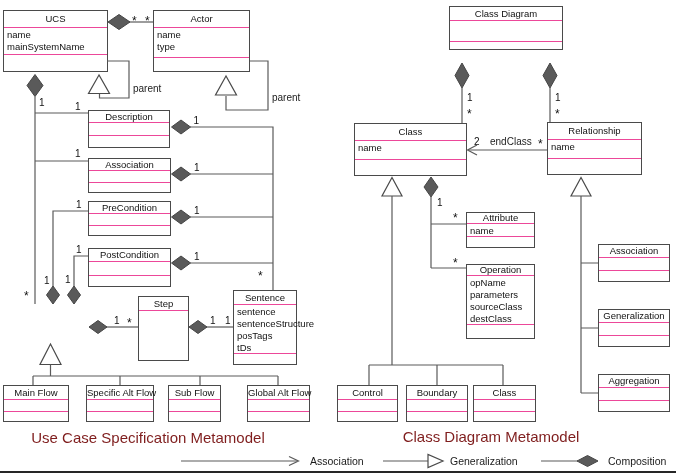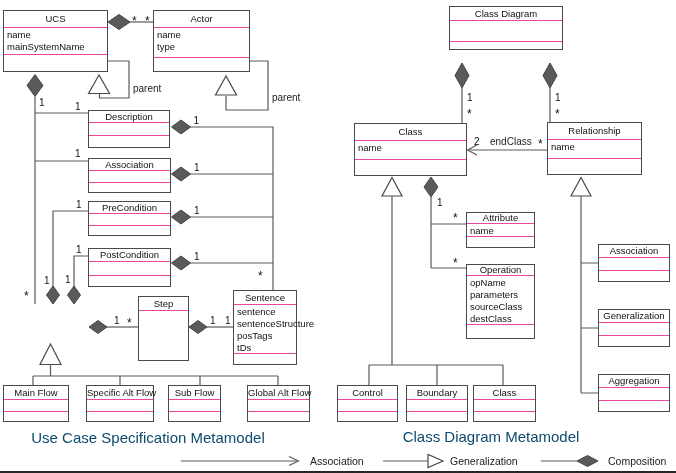--- a/index.html
+++ b/index.html
@@ -4,21 +4,21 @@
 <style>
   html,body{margin:0;padding:0;background:#fff;}
   #canvas{position:relative;width:676px;height:473px;background:#fff;overflow:hidden;
           font-family:"Liberation Sans",sans-serif;border-bottom:2px solid #262626;box-sizing:border-box;}
   .box{position:absolute;background:#fff;border:1px solid #4a4a4a;box-sizing:border-box;
        display:flex;flex-direction:column;}
   .bt{text-align:center;font-size:9.5px;color:#111;white-space:nowrap;overflow:visible;flex:0 0 auto;}
   .bc{border-top:1px solid #ec4899;flex:0 0 auto;padding-top:1px;box-sizing:border-box;}
   .bc.fill{flex:1 1 auto;}
   .attr{font-size:9.5px;line-height:12px;color:#111;padding-left:3px;white-space:nowrap;}
-  .caption{position:absolute;font-size:15px;color:#0c4a6e;text-align:center;}
+  .caption{position:absolute;font-size:15px;color:#7f1d1d;text-align:center;}
   svg#wires{position:absolute;left:0;top:0;pointer-events:none;}
   svg#wires line,svg#wires path{stroke:#5a5a5a;stroke-width:1.2;fill:none;}
   svg#wires polygon.dia{fill:#5a5a5a;stroke:#454545;stroke-width:1;}
   svg#wires polygon.tri{fill:#fff;stroke:#4a4a4a;stroke-width:1.2;}
   svg#wires text{font-family:"Liberation Sans",sans-serif;fill:#111;}
   svg#wires text.m{font-size:10px;}
   svg#wires text.ms{font-size:12px;}
   svg#wires text.rl{font-size:10px;fill:#222;}
   svg#wires text.lg{font-size:10.5px;fill:#1a1a1a;}
 </style>

